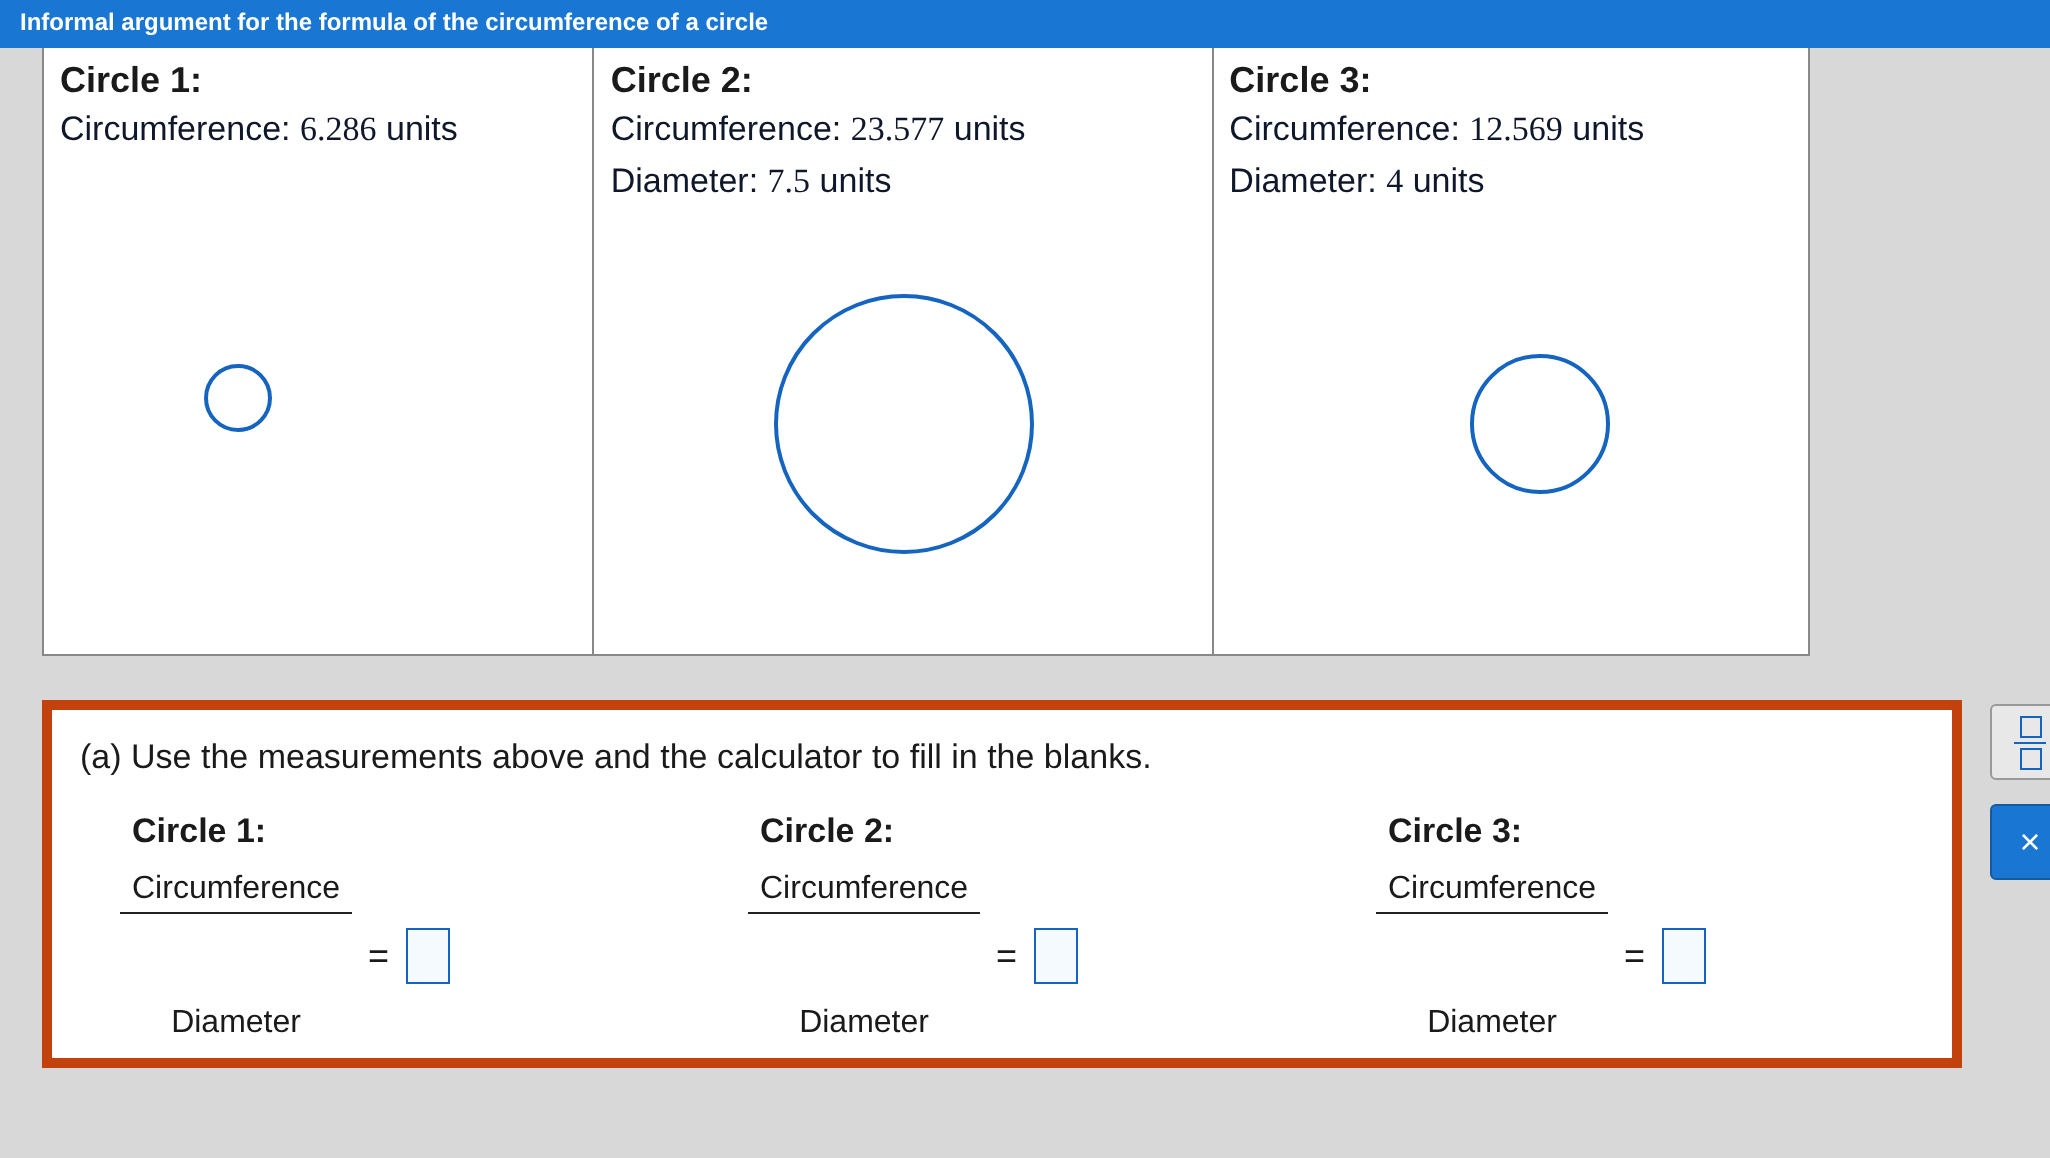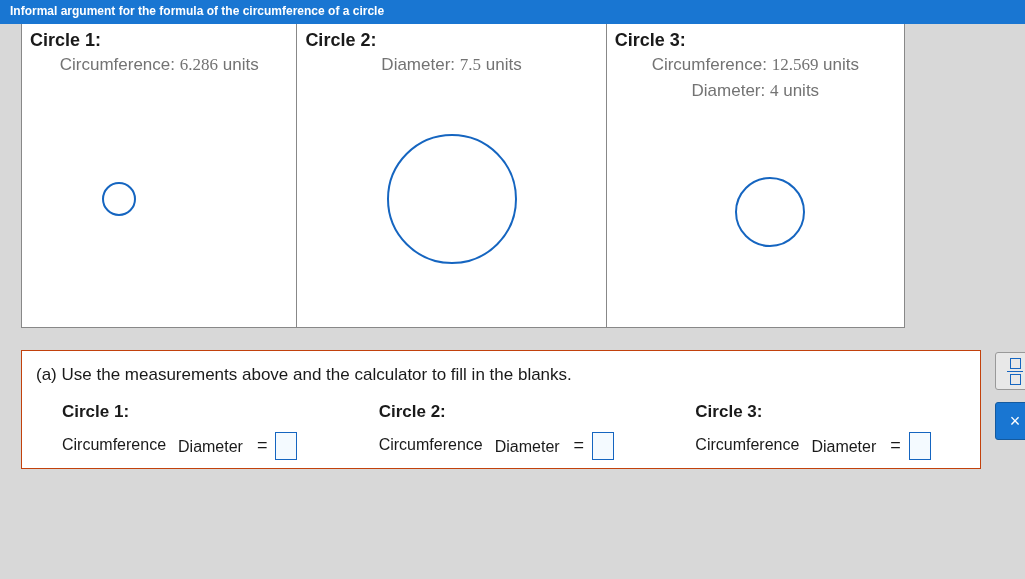--- a/index.html
+++ b/index.html
@@ -33,21 +33,21 @@
     border-right: 1px solid #888;
     padding: 6px 8px 10px 8px;
     display: flex;
     flex-direction: column;
   }
   .circle-cell:last-child { border-right: none; }
   .c1 { width: 276px; }
   .c2 { width: 310px; }
   .c3 { width: 298px; }
   .cell-title { font-weight: bold; font-size: 18px; margin-bottom: 4px; }
-  .cell-line { font-size: 17px; margin-bottom: 6px; color: #737373; text-align: center; }
+  .cell-line { font-size: 17px; margin-bottom: 6px; color: #0f172a; }
   .cell-line .num { font-family: Georgia, serif; }
   .circle-canvas {
     flex: 1;
     display: flex;
     align-items: center;
     justify-content: center;
     min-height: 210px;
   }
   .circle-shape {
     border: 2.5px solid #1565c0;
@@ -58,44 +58,44 @@
   .sz-2 { width: 130px; height: 130px; }
   .sz-3 { width: 70px; height: 70px; margin-left: 30px; }
 
   .question-row {
     display: flex;
     margin-top: 22px;
     gap: 14px;
   }
   .question-box {
     background: #fff;
-    border: 1px solid #c2410c;
+    border: 5px solid #c2410c;
     width: 960px;
     padding: 12px 14px 8px 14px;
   }
   .q-text { font-size: 17px; line-height: 1.45; }
   .q-sub { margin-left: 24px; font-size: 17px; margin-top: 2px; }
   .answers-row {
     display: flex;
     margin-top: 14px;
     gap: 40px;
     padding-left: 20px;
   }
   .ans-col { width: 280px; }
   .ans-title { font-weight: bold; font-size: 17px; margin-bottom: 10px; padding-left: 6px; }
   .frac-row { display: flex; align-items: center; gap: 8px; }
   .frac {
     display: inline-flex;
-    flex-direction: row;
+    flex-direction: column;
     align-items: center;
     font-size: 16px;
   }
   .frac .top { padding: 0 6px 2px 6px; }
   .frac .line { border-top: 1.5px solid #222; width: 100%; }
-  .frac .bot { padding: 2px 6px 0 6px; }
+  .frac .bot { padding: 2px 6px 0 6px; margin-top: 44px; }
   .eq { font-size: 18px; }
   .blank {
     display: inline-block;
     width: 22px;
     height: 28px;
     border: 1.5px solid #1565c0;
     background: #f4faff;
     vertical-align: middle;
   }
   .side-tools {
@@ -146,20 +146,25 @@
         <span class="num">6.286</span>
         <span>units</span>
       </div>
       <div class="circle-canvas">
         <div class="circle-shape sz-1"></div>
       </div>
     </div>
 
     <div class="circle-cell c2">
       <div class="cell-title">Circle 2:</div>
+      <div class="cell-line">
+        <span>Circumference:</span>
+        <span class="num">23.577</span>
+        <span>units</span>
+      </div>
       <div class="cell-line">
         <span>Diameter:</span>
         <span class="num">7.5</span>
         <span>units</span>
       </div>
       <div class="circle-canvas">
         <div class="circle-shape sz-2"></div>
       </div>
     </div>
 

